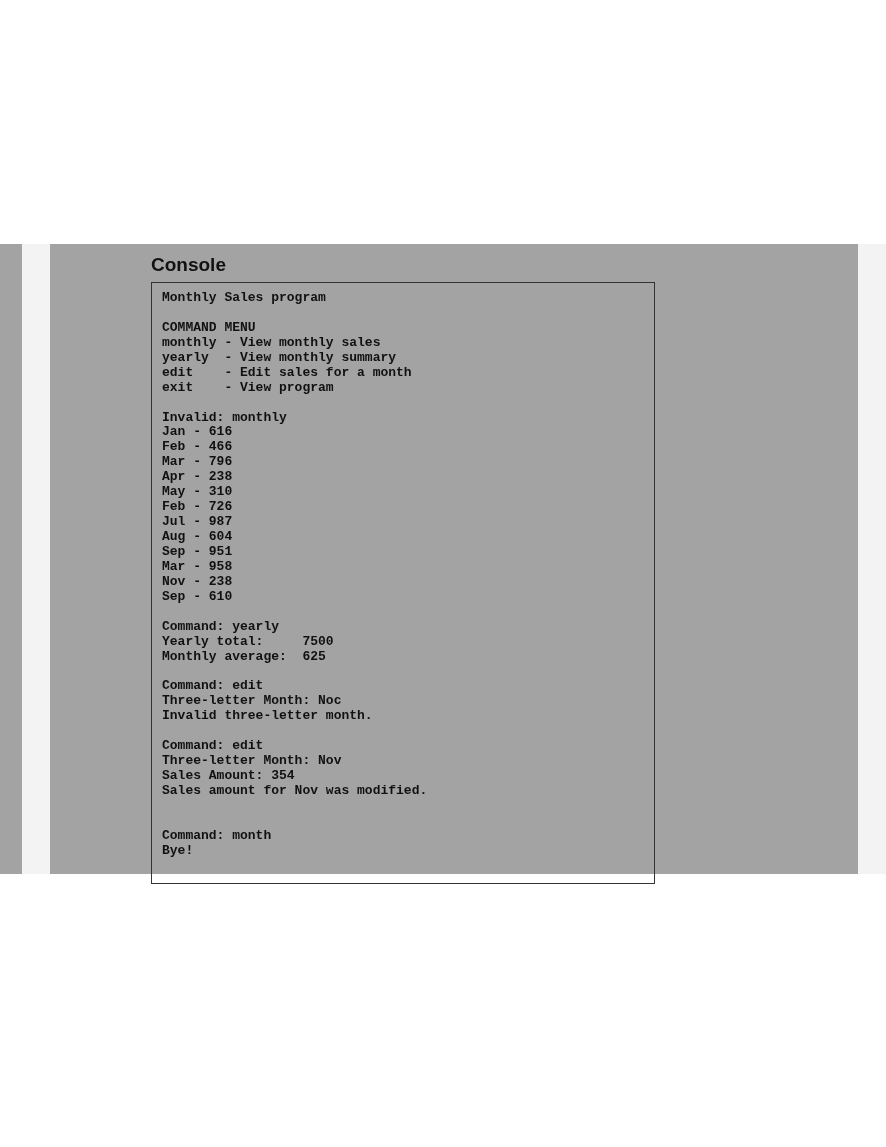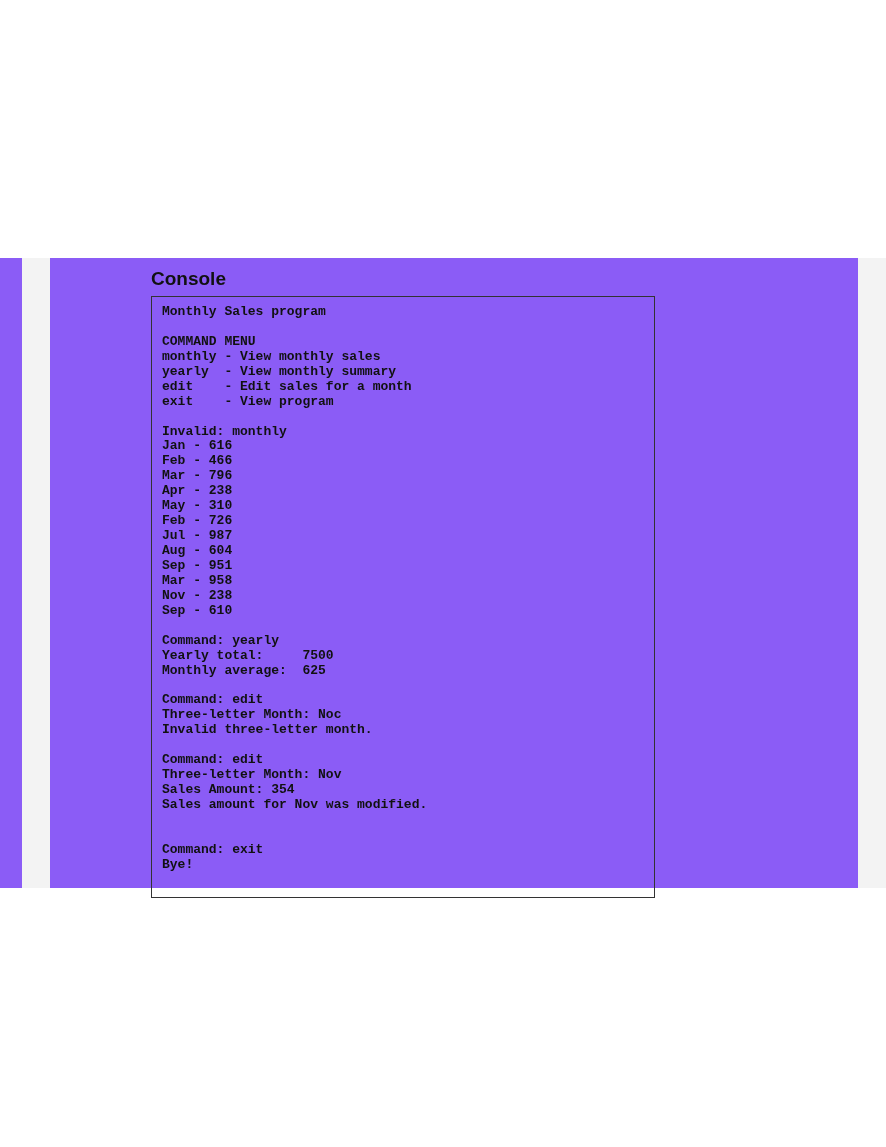--- a/index.html
+++ b/index.html
@@ -4,25 +4,25 @@
   <style>
     * { margin: 0; padding: 0; box-sizing: border-box; }
     html, body {
       width: 886px;
       height: 1147px;
       background: #ffffff;
       font-family: Arial, Helvetica, sans-serif;
     }
     .page-wrap {
       position: absolute;
-      top: 258px;
+      top: 244px;
       left: 0;
       width: 886px;
       height: 630px;
-      background: #8b5cf6;
+      background: #a3a3a3;
     }
     .margin-col {
       position: absolute;
       top: 0;
       width: 28px;
       height: 100%;
       background: #f3f3f3;
     }
     .margin-col.left  { left: 22px; }
     .margin-col.right { left: 858px; }
@@ -89,16 +89,16 @@
 <span>Command: edit</span>
 <span>Three-letter Month: Noc</span>
 <span>Invalid three-letter month.</span>
 
 <span>Command: edit</span>
 <span>Three-letter Month: Nov</span>
 <span>Sales Amount: 354</span>
 <span>Sales amount for Nov was modified.</span>
 
 
-<span>Command: exit</span>
+<span>Command: month</span>
 <span>Bye!</span></div>
   </div>
 </div>
 
 </body></html>

